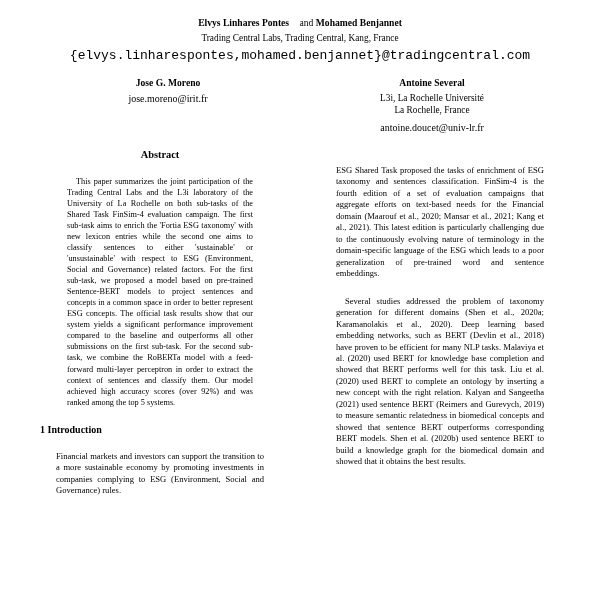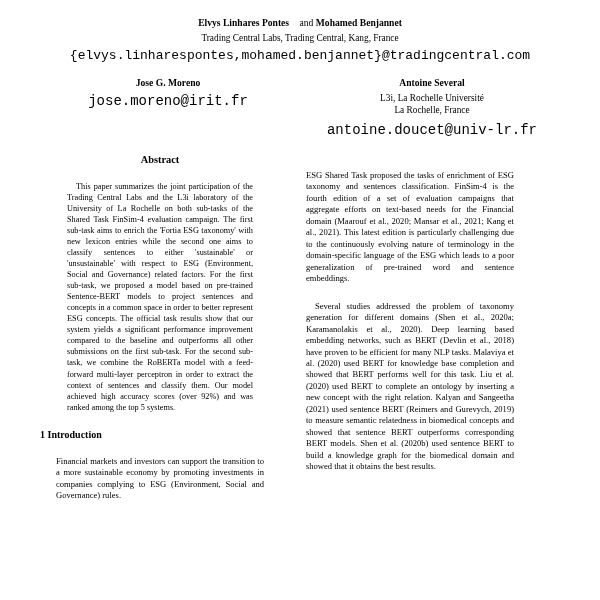--- a/index.html
+++ b/index.html
@@ -62,29 +62,29 @@
   .author-block .name {
     font-size: 9.6px;
     font-weight: bold;
   }
   .author-block .aff {
     font-size: 9.3px;
     margin-top: 4px;
     line-height: 1.33;
   }
   .author-block .mail {
-    font-family: Liberation Mono, monospace;
-    font-size: 14px;
+    font-family: Liberation Serif, serif;
+    font-size: 10px;
     margin-top: 5px;
   }
   .columns {
     display: flex;
     margin-top: 16px;
     padding: 0 40px;
-    gap: 10px;
+    gap: 40px;
   }
   .col {
     width: 240px;
   }
   .abstract-head {
     text-align: center;
     font-size: 10.4px;
     font-weight: bold;
     margin-bottom: 7px;
   }

